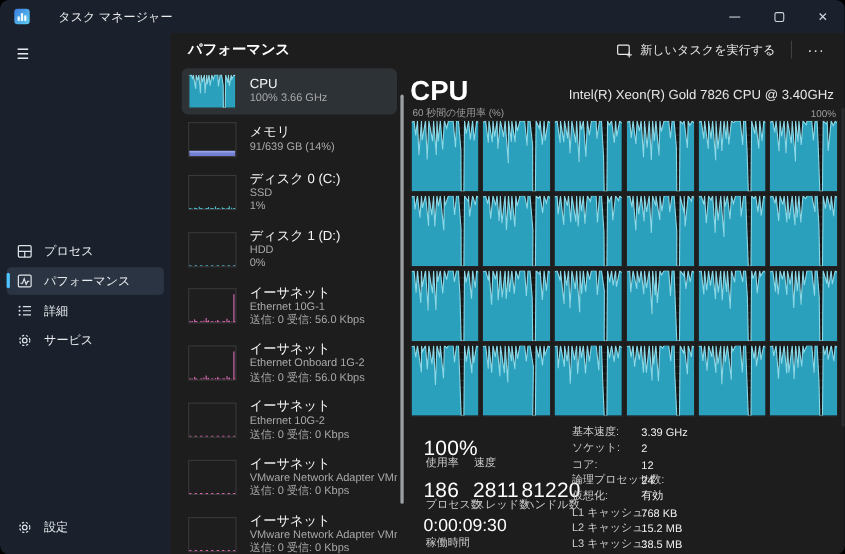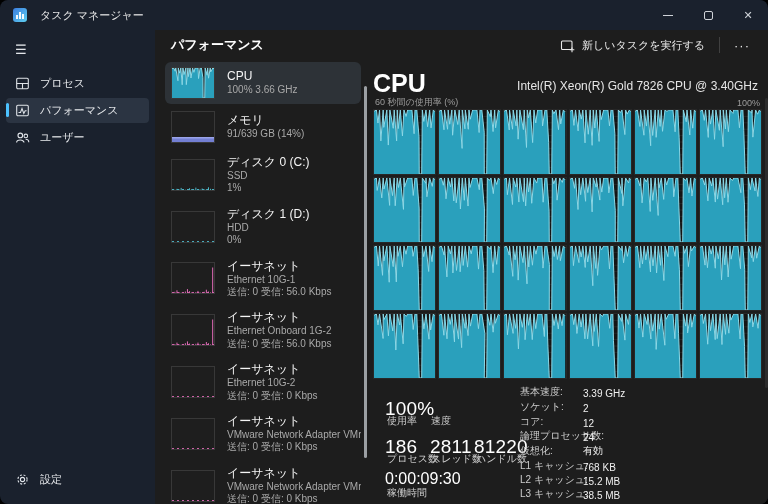--- a/index.html
+++ b/index.html
@@ -1,30 +1,30 @@
 <!DOCTYPE html>
 <html><head>
 <meta charset="utf-8">
 <style>
   html,body{margin:0;padding:0;background:#000;}
   *{box-sizing:border-box;}
   .window{width:768px;height:504px;background:#1a212d;border-radius:8px;overflow:hidden;position:relative;
           color:#fff;font-family:"Liberation Sans",sans-serif;-webkit-font-smoothing:antialiased;}
   
   .titlebar{height:30px;display:flex;align-items:center;padding-left:12px;}
-  .tb-title{font-size:11px;color:#ebebeb;margin-left:12px;flex:1;}
+  .tb-title{font-size:11px;color:#ebebeb;margin-left:25px;flex:1;}
   .tb-controls{display:flex;height:30px;}
   .tb-btn{width:40px;display:flex;align-items:center;justify-content:center;font-size:11px;color:#cfd3d8;}
   .min-glyph{width:10px;height:1px;background:#cfd3d8;display:block;}
   .max-glyph{width:9px;height:9px;border:1px solid #cfd3d8;border-radius:2px;display:block;}
   
   .body{display:flex;height:474px;}
   .sidebar{width:155px;flex:none;display:flex;flex-direction:column;}
   .menu-btn{height:26px;margin-top:6px;display:flex;align-items:center;padding-left:15px;font-size:13px;color:#e3e6ea;}
-  .nav{margin-top:8px;flex:1;display:flex;flex-direction:column;}
+  .nav{margin-top:8px;flex:1;display:flex;flex-direction:column;justify-content:center;}
   .nav-item{position:relative;height:25px;margin:1px 6px;border-radius:4px;display:flex;align-items:center;gap:10px;
             padding-left:9px;font-size:11px;color:#e9ebee;white-space:nowrap;}
   .nav-item.selected{background:#2b3442;}
   .nav-item.selected::before{content:"";position:absolute;left:0;top:5px;width:3px;height:14px;border-radius:2px;background:#4cc2ff;}
   .nav-icon{width:15px;height:15px;flex:none;}
   .settings-item{margin:0 6px 12px;}
   
   .main{flex:1;background:#1d1d1d;display:flex;flex-direction:column;min-width:0;}
   .main-header{height:30px;flex:none;display:flex;align-items:center;padding:0 10px 0 16px;}
   .page-title{font-size:13px;font-weight:bold;flex:1;}
@@ -112,26 +112,35 @@
         </div>
         <div class="nav-item selected">
           <svg class="nav-icon" viewBox="0 0 15 15" fill="none" stroke="#dfe3e8" stroke-width="1.1">
             <rect x="1.7" y="2.2" width="11.6" height="10.6" rx="1.2"></rect>
               <polyline points="3.5,9.5 5.5,9.5 7,5.5 8.8,10.5 10.2,7.8 11.6,7.8"></polyline>
             </svg>
           <span>パフォーマンス</span>
         </div>
         <div class="nav-item">
           <svg class="nav-icon" viewBox="0 0 15 15" fill="none" stroke="#dfe3e8" stroke-width="1.1">
-            <circle cx="5.3" cy="5.4" r="2.3"></circle>
-              <path d="M1.6,12.6 c0,-3.4 7.4,-3.4 7.4,0"></path>
-              <circle cx="10.8" cy="5.9" r="1.8"></circle>
-              <path d="M10.6,9.3 c2.4,0 3.2,1.6 3.2,3"></path>
+            <circle cx="2.8" cy="3.8" r=".9" fill="#dfe3e8" stroke="none"></circle>
+              <line x1="5.8" y1="3.8" x2="13.2" y2="3.8"></line>
+            <circle cx="2.8" cy="7.5" r=".9" fill="#dfe3e8" stroke="none"></circle>
+              <line x1="5.8" y1="7.5" x2="13.2" y2="7.5"></line>
+            <circle cx="2.8" cy="11.2" r=".9" fill="#dfe3e8" stroke="none"></circle>
+              <line x1="5.8" y1="11.2" x2="13.2" y2="11.2"></line>
             </svg>
-          <span>ユーザー</span>
+          <span>詳細</span>
+        </div>
+        <div class="nav-item">
+          <svg class="nav-icon" viewBox="0 0 15 15" fill="none" stroke="#dfe3e8" stroke-width="1.1">
+            <circle cx="7.5" cy="7.5" r="2.1"></circle>
+              <circle cx="7.5" cy="7.5" r="4.6" stroke-dasharray="2 1.7"></circle>
+            </svg>
+          <span>サービス</span>
         </div>
       </div>
       <div class="nav-item settings-item">
         <svg class="nav-icon" viewBox="0 0 15 15" fill="none" stroke="#dfe3e8" stroke-width="1.1">
           <circle cx="7.5" cy="7.5" r="2.1"></circle>
             <circle cx="7.5" cy="7.5" r="4.6" stroke-dasharray="2 1.7"></circle>
           </svg>
         <span>設定</span>
       </div>
     </div>

